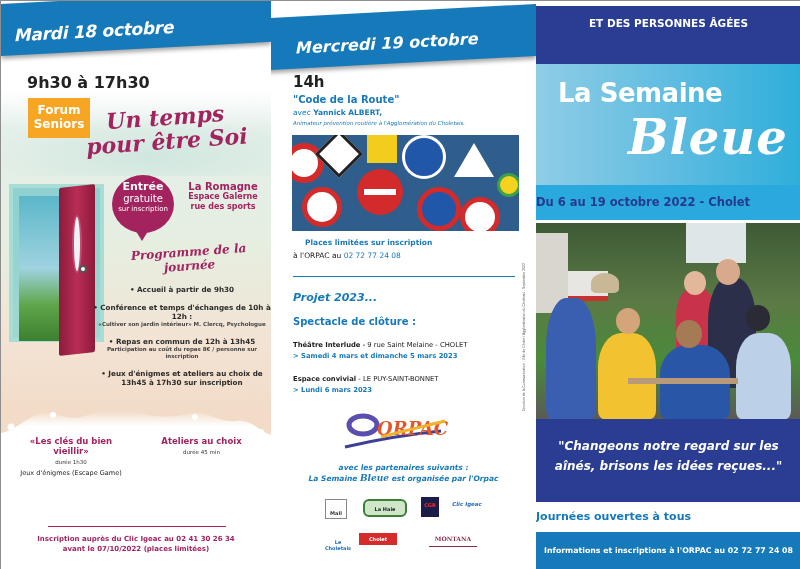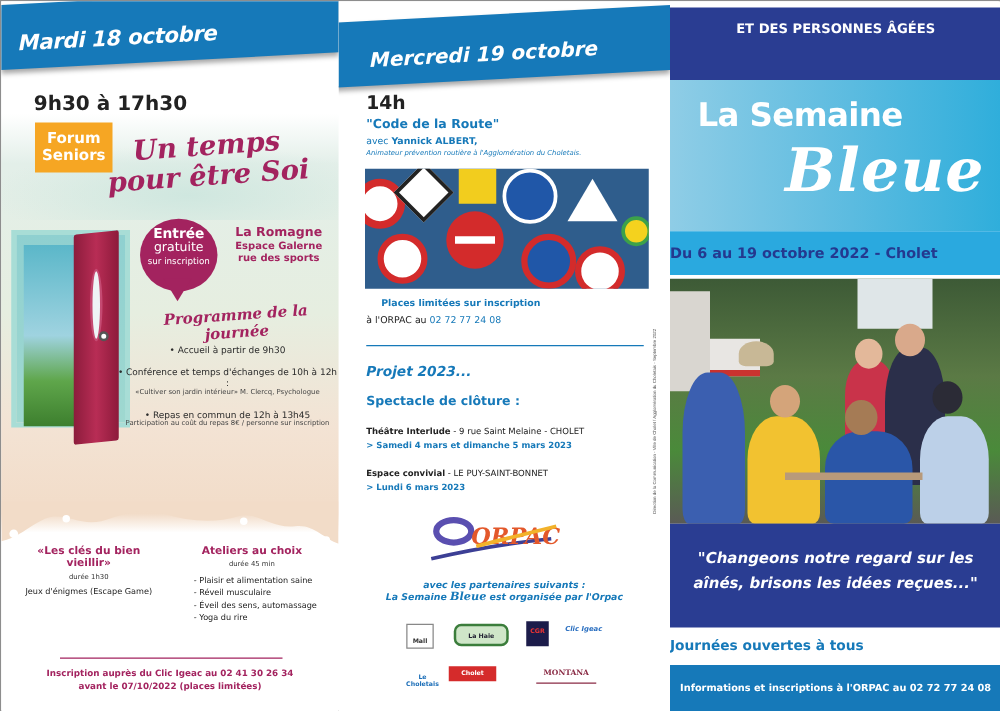--- a/index.html
+++ b/index.html
@@ -29,21 +29,21 @@
   .door-key { position: absolute; left: 78px; top: 264px; width: 8px; height: 8px; border-radius: 50%; border: 2px solid #555; background: #fff; }
   .ribbon { position: absolute; left: 111px; top: 174px; width: 62px; height: 58px; border-radius: 50%; background: #a3235f; color: #fff; text-align: center; font-size: 10px; line-height: 10px; padding-top: 7px; font-family: "DejaVu Sans", sans-serif; }
   .ribbon b { display: block; font-size: 11px; margin-bottom: 2px; }
   .ribbon i { font-style: normal; font-size: 7px; display: block; }
   .ribbon-tail { position: absolute; left: 130px; top: 222px; width: 0; height: 0; border-left: 11px solid transparent; border-right: 11px solid transparent; border-top: 18px solid #a3235f; }
   .venue { position: absolute; left: 178px; top: 180px; width: 88px; text-align: center; color: #a3235f; font-weight: bold; font-family: "DejaVu Sans", sans-serif; }
   .venue .v1 { font-size: 10px; display: block; }
   .venue .v2, .venue .v3 { font-size: 8px; display: block; line-height: 10px; }
 
   .prog-title { position: absolute; left: 108px; top: 244px; width: 160px; color: #a3235f; font-family: "DejaVu Serif", serif; font-style: italic; font-weight: bold; font-size: 12px; transform: rotate(-4deg); text-align: center; }
-  .prog { position: absolute; left: 92px; top: 274px; width: 178px; text-align: center; color: #2b2b2b; font-size: 7.2px; line-height: 9px; font-family: "DejaVu Sans", sans-serif; }
+  .prog { position: absolute; left: 92px; top: 284px; width: 178px; text-align: center; color: #2b2b2b; font-size: 7.2px; line-height: 9px; font-family: "DejaVu Sans", sans-serif; font-weight: bold; }
   .prog .it { margin-bottom: 9px; }
   .prog .it .main { display: block; }
   .prog .it .sub { display: block; font-size: 5.5px; line-height: 7px; color: #444; }
 
   .wave { position: absolute; left: 0; top: 400px; width: 270px; height: 40px; }
 
   .clés { position: absolute; left: 14px; top: 435px; width: 112px; text-align: center; font-family: "DejaVu Sans", sans-serif; }
   .atel { position: absolute; left: 148px; top: 435px; width: 105px; text-align: center; font-family: "DejaVu Sans", sans-serif; }
   .sect-h { color: #a3235f; font-weight: bold; font-size: 8.5px; display: block; margin-bottom: 3px; }
   .dur { font-size: 5.5px; color: #333; display: block; margin-bottom: 4px; }
@@ -147,44 +147,41 @@
         <span class="main">• Accueil à partir de 9h30</span>
       </div>
       <div class="it">
         <span class="main">• Conférence et temps d'échanges de 10h à 12h :</span>
         <span class="sub">«Cultiver son jardin intérieur» M. Clercq, Psychologue</span>
       </div>
       <div class="it">
         <span class="main">• Repas en commun de 12h à 13h45</span>
         <span class="sub">Participation au coût du repas 8€ / personne sur inscription</span>
       </div>
+      <div class="it">
+        <span class="main">• Jeux d'énigmes et ateliers au choix de 13h45 à 17h30 sur inscription</span>
+      </div>
     </div>
 
     <svg class="wave" viewBox="0 0 270 40" preserveAspectRatio="none">
       <path d="M0,0 L270,0 L270,34 C258,30 250,18 235,20 C215,22 205,8 190,12 C170,18 150,16 130,10 C110,4 95,12 80,16 C62,20 50,8 35,14 C22,20 12,30 0,32 Z" fill="#f2dcc8"></path>
       <circle cx="52" cy="14" r="3" fill="#fff"></circle>
       <circle cx="194" cy="16" r="3" fill="#fff"></circle>
       <circle cx="10" cy="26" r="3.5" fill="#fff"></circle>
       <circle cx="260" cy="31" r="3" fill="#fff"></circle>
     </svg>
 
     <div class="clés">
       <span class="sect-h">«Les clés du bien vieillir»</span>
       <span class="dur">durée 1h30</span>
       <span class="txt">Jeux d'énigmes (Escape Game)</span>
     </div>
     <div class="atel">
       <span class="sect-h">Ateliers au choix</span>
       <span class="dur">durée 45 min</span>
-      <ul>
-        <li>- Plaisir et alimentation saine</li>
-        <li>- Réveil musculaire</li>
-        <li>- Éveil des sens, automassage</li>
-        <li>- Yoga du rire</li>
-      </ul>
     </div>
     <div class="p1-hr"></div>
     <div class="p1-foot">
       <div>Inscription auprès du Clic Igeac au 02 41 30 26 34</div>
       <div>avant le 07/10/2022 (places limitées)</div>
     </div>
   </section>
 
   <section class="p2">
     <div class="banner">

